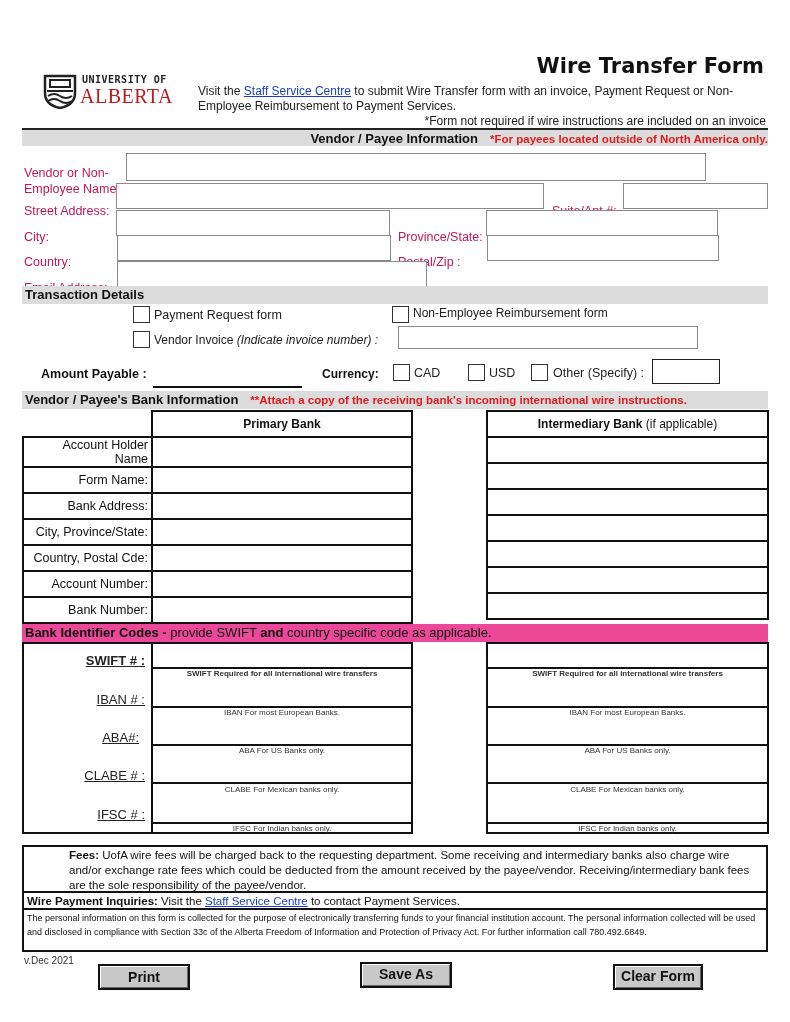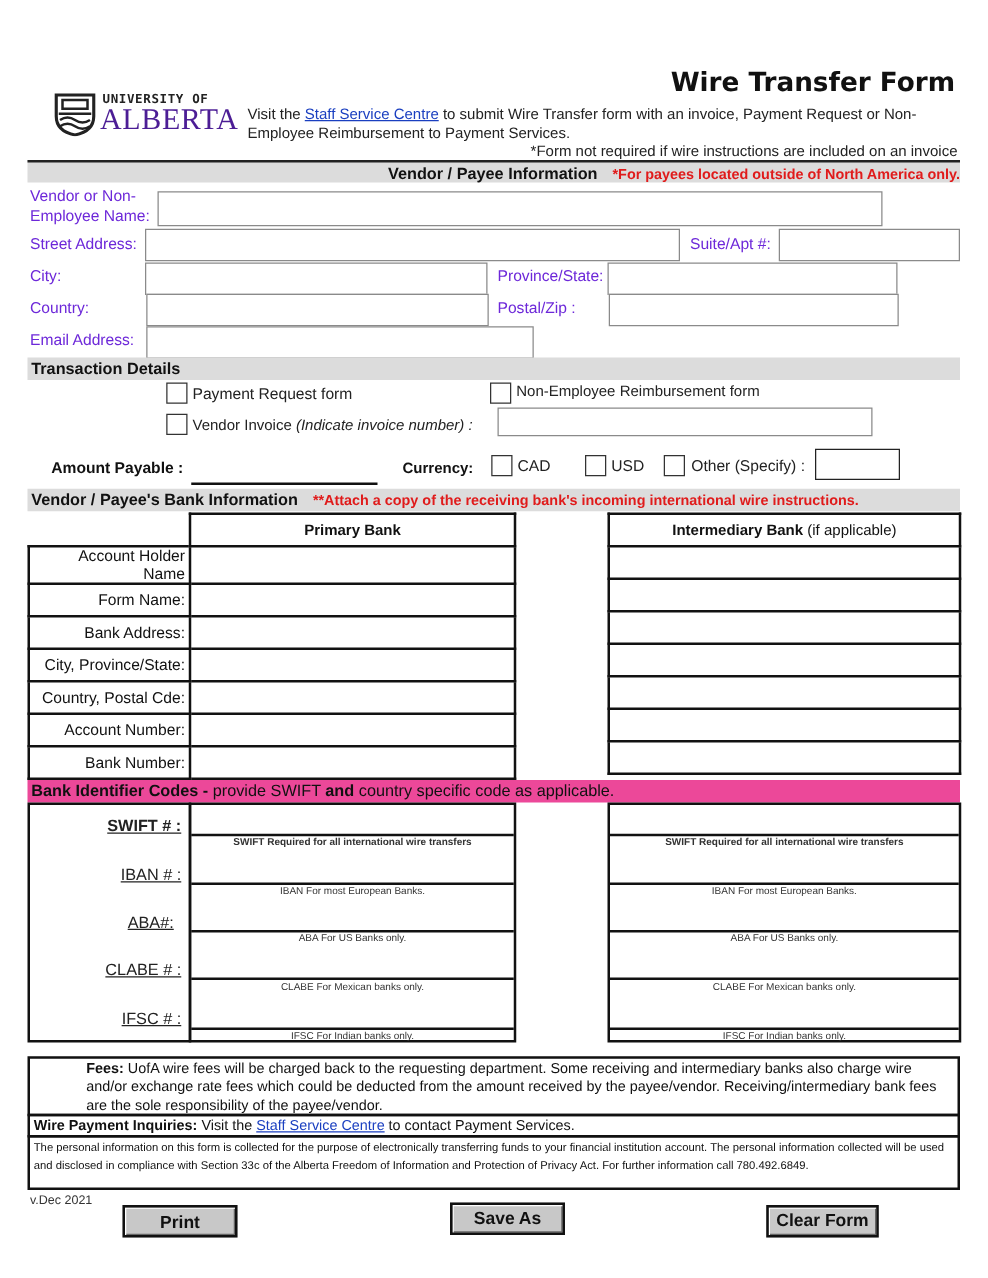--- a/index.html
+++ b/index.html
@@ -8,21 +8,21 @@
   .abs { position:absolute; }
   .title { right:26px; top:54px; font-family:"DejaVu Sans", sans-serif; font-weight:bold; font-size:21px; color:#111; }
   .intro { left:198px; top:84px; width:570px; font-size:12px; line-height:15px; color:#222; }
   .intro a, .link { color:#1a3fc0; text-decoration:underline; cursor:pointer; }
   .note { right:24px; top:114px; font-size:12px; color:#222; }
   .logo { left:42px; top:73px; width:136px; height:36px; }
   .section-bar { left:22px; width:746px; height:18px; background:#dcdcdc; font-weight:bold; font-size:13px; line-height:18px; padding-left:3px; box-sizing:border-box; }
   .section-bar.top { border-top:2px solid #222;text-align:right; }
   .section-bar .red { color:#e01b1b; font-size:11.5px; margin-left:12px; }
   .section-bar.light { background:#ec4899; font-weight:normal; font-size:13px; }
-  .lbl { font-size:12.5px; color:#6d28d9; font-family:"Liberation Sans", sans-serif; }
+  .lbl { font-size:12.5px; color:#be185d; font-family:"Liberation Sans", sans-serif;margin-top:16px; }
   .field { border:1.5px solid #8a8a8a; background:#fff; box-sizing:border-box; height:26px; }
   .cb { width:17px; height:17px; border:1.5px solid #333; box-sizing:border-box; background:#fff; cursor:pointer; }
   .cbl { font-size:12.5px; color:#222; }
   .amount-line { border-bottom:2px solid #111; }
   table.bank { position:absolute; border-collapse:collapse; }
   table.bank td { border:2px solid #111; height:24px; font-size:12.5px; padding:0 3px; }
   table.bank td.lab { text-align:right; border-right:2px solid #111; }
   table.bank td.hdr { text-align:center; font-weight:bold; font-size:12px; }
   .hdr-normal { font-weight:normal; }
   .codes-box { border:2px solid #111; box-sizing:border-box; }
@@ -39,21 +39,21 @@
 <body>
 
 <div class="abs logo">
   <svg width="36" height="36" viewBox="0 0 36 36" style="position:absolute;left:0;top:0">
     <path d="M3 3 H33 V20 Q33 32 18 35 Q3 32 3 20 Z" fill="#fff" stroke="#222" stroke-width="2.5"></path>
     <rect x="8" y="7" width="20" height="7" fill="none" stroke="#222" stroke-width="2"></rect>
     <path d="M5 18 H31" stroke="#222" stroke-width="2"></path>
     <path d="M6 23 Q12 19 18 23 Q24 27 30 23 M6 28 Q12 24 18 28 Q24 32 30 28" fill="none" stroke="#222" stroke-width="2"></path>
   </svg>
   <div style="position:absolute;left:40px;top:1px;font-family:'DejaVu Sans Mono',monospace;font-weight:bold;font-size:10px;letter-spacing:0.5px;color:#222;">UNIVERSITY OF</div>
-  <div style="position:absolute;left:38px;top:11px;font-family:'Liberation Serif',serif;font-size:24px;letter-spacing:0.5px;color:#4c1d95;line-height:24px;">ALBERTA</div>
+  <div style="position:absolute;left:38px;top:11px;font-family:'Liberation Serif',serif;font-size:20px;letter-spacing:0.5px;color:#b91c1c;line-height:24px;">ALBERTA</div>
 </div>
 
 <div class="abs title">Wire Transfer Form</div>
 
 <div class="abs intro"><span>Visit the </span><a>Staff Service Centre</a><span> to submit Wire Transfer form with an invoice, Payment Request or Non-Employee Reimbursement to Payment Services.</span></div>
 
 <div class="abs note">*Form not required if wire instructions are included on an invoice</div>
 
 <div class="abs section-bar top" style="top:128px;">
   <span>Vendor / Payee Information</span><span class="red">*For payees located outside of North America only.</span>

